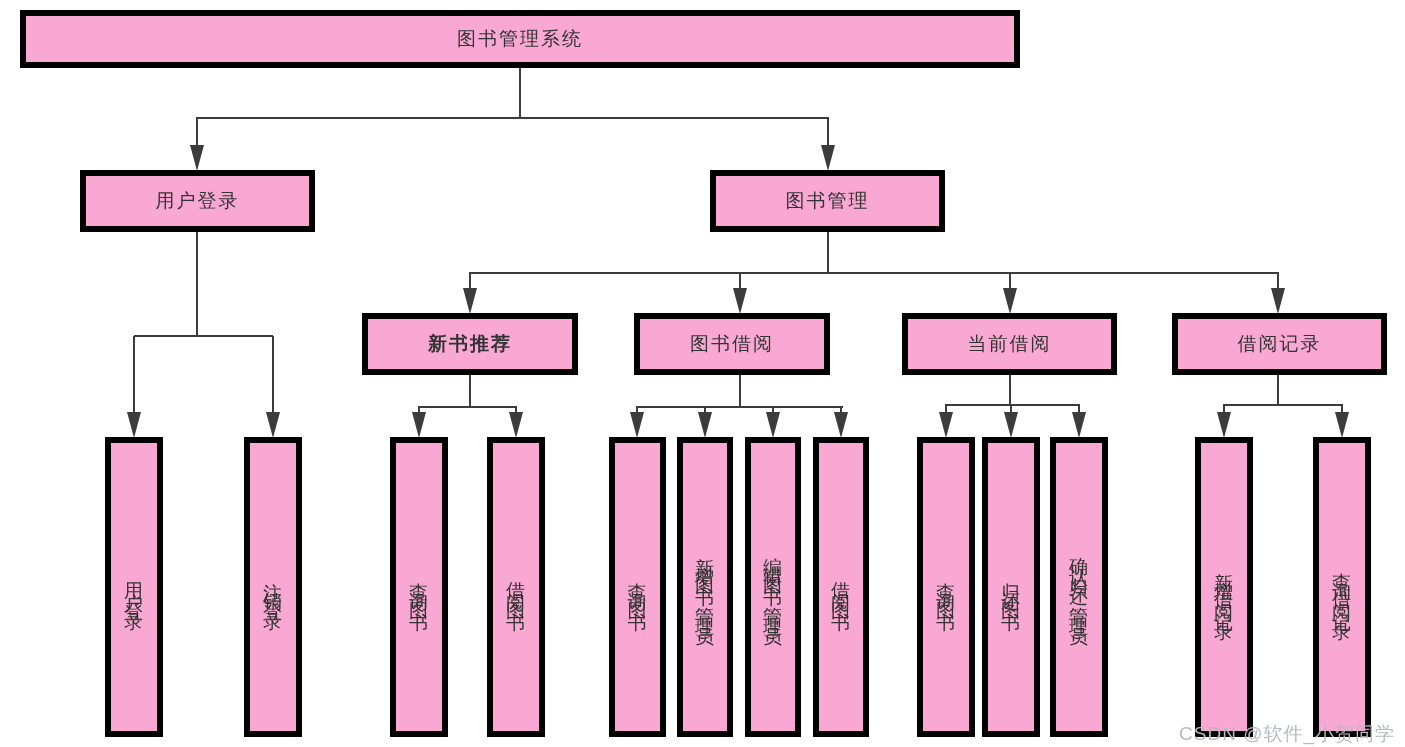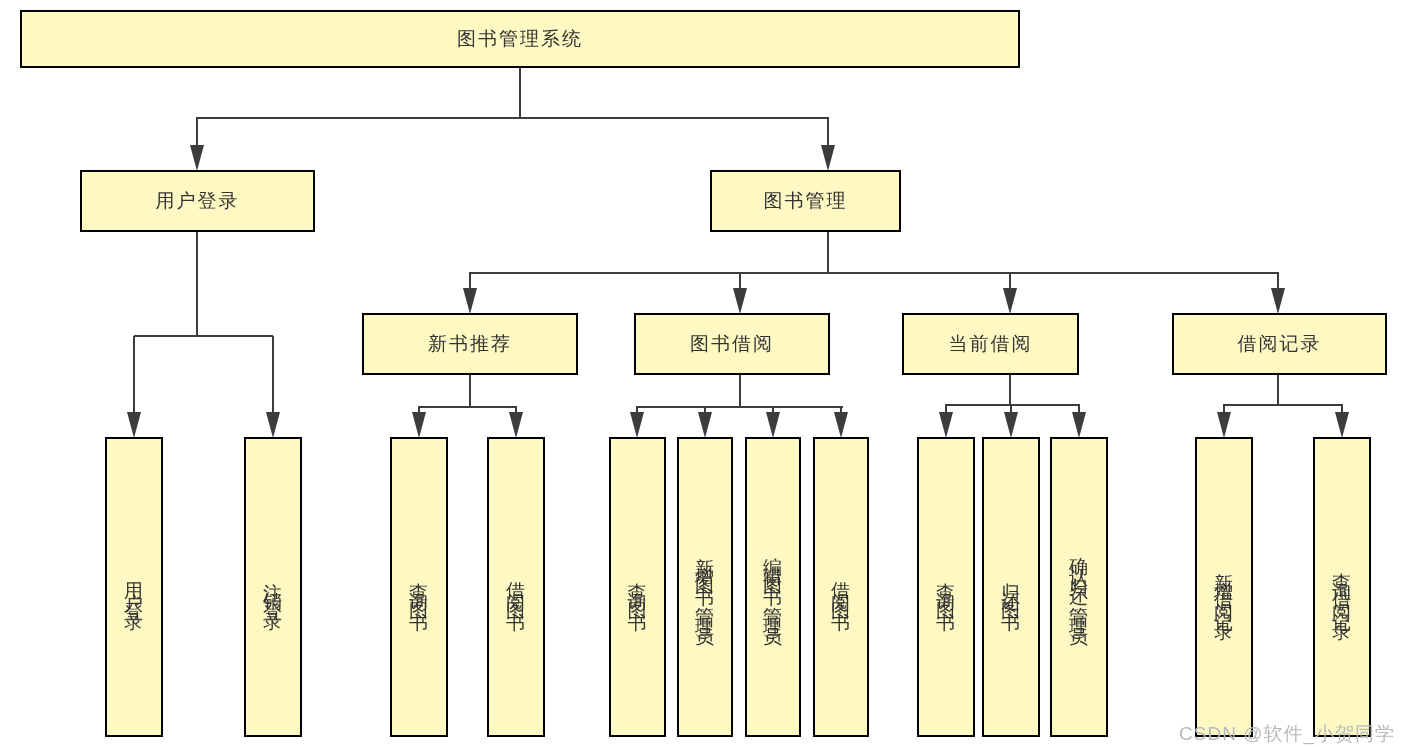--- a/index.html
+++ b/index.html
@@ -13,22 +13,22 @@
   }
   .connectors {
     position: absolute;
     left: 0; top: 0;
     width: 1405px; height: 747px;
     pointer-events: none;
   }
   .box {
     position: absolute;
     box-sizing: border-box;
-    border: 2px solid #000000;
-    background: #fef9c3;
+    border: 6px solid #000000;
+    background: #f9a8d4;
     display: flex;
     align-items: center;
     justify-content: center;
     color: #333333;
   }
   .h-box span {
     font-size: 19px;
     letter-spacing: 2px;
     white-space: nowrap;
   }
@@ -39,25 +39,25 @@
     letter-spacing: 10px;
     line-height: 1;
     white-space: nowrap;
   }
   .root-box    { left: 20px;   top: 10px;  width: 1000px; height: 58px; }
   .l2-box      { top: 170px; height: 62px; }
   .l3-box      { top: 313px; height: 62px; }
   .leaf-box    { top: 437px; height: 300px; }
 
   .n-user-login   { left: 80px;  width: 235px; }
-  .n-book-mgmt    { left: 710px; width: 191px; }
-
-  .n-new-book-rec   { left: 362px;  width: 216px; }
+  .n-book-mgmt    { left: 710px; width: 235px; }
+
+  .n-new-book-rec   { left: 362px;  width: 216px; font-weight: bold; }
   .n-book-borrow    { left: 634px;  width: 196px; }
-  .n-current-borrow { left: 902px;  width: 177px; }
+  .n-current-borrow { left: 902px;  width: 215px; }
   .n-borrow-record  { left: 1172px; width: 215px; }
 
   .n-ul-login   { left: 105px;  width: 58px; }
   .n-ul-logout  { left: 244px;  width: 58px; }
   .n-nb-query   { left: 390px;  width: 58px; }
   .n-nb-borrow  { left: 487px;  width: 58px; }
   .n-bb-query   { left: 609px;  width: 57px; }
   .n-bb-add     { left: 677px;  width: 56px; }
   .n-bb-edit    { left: 745px;  width: 56px; }
   .n-bb-borrow  { left: 813px;  width: 56px; }

